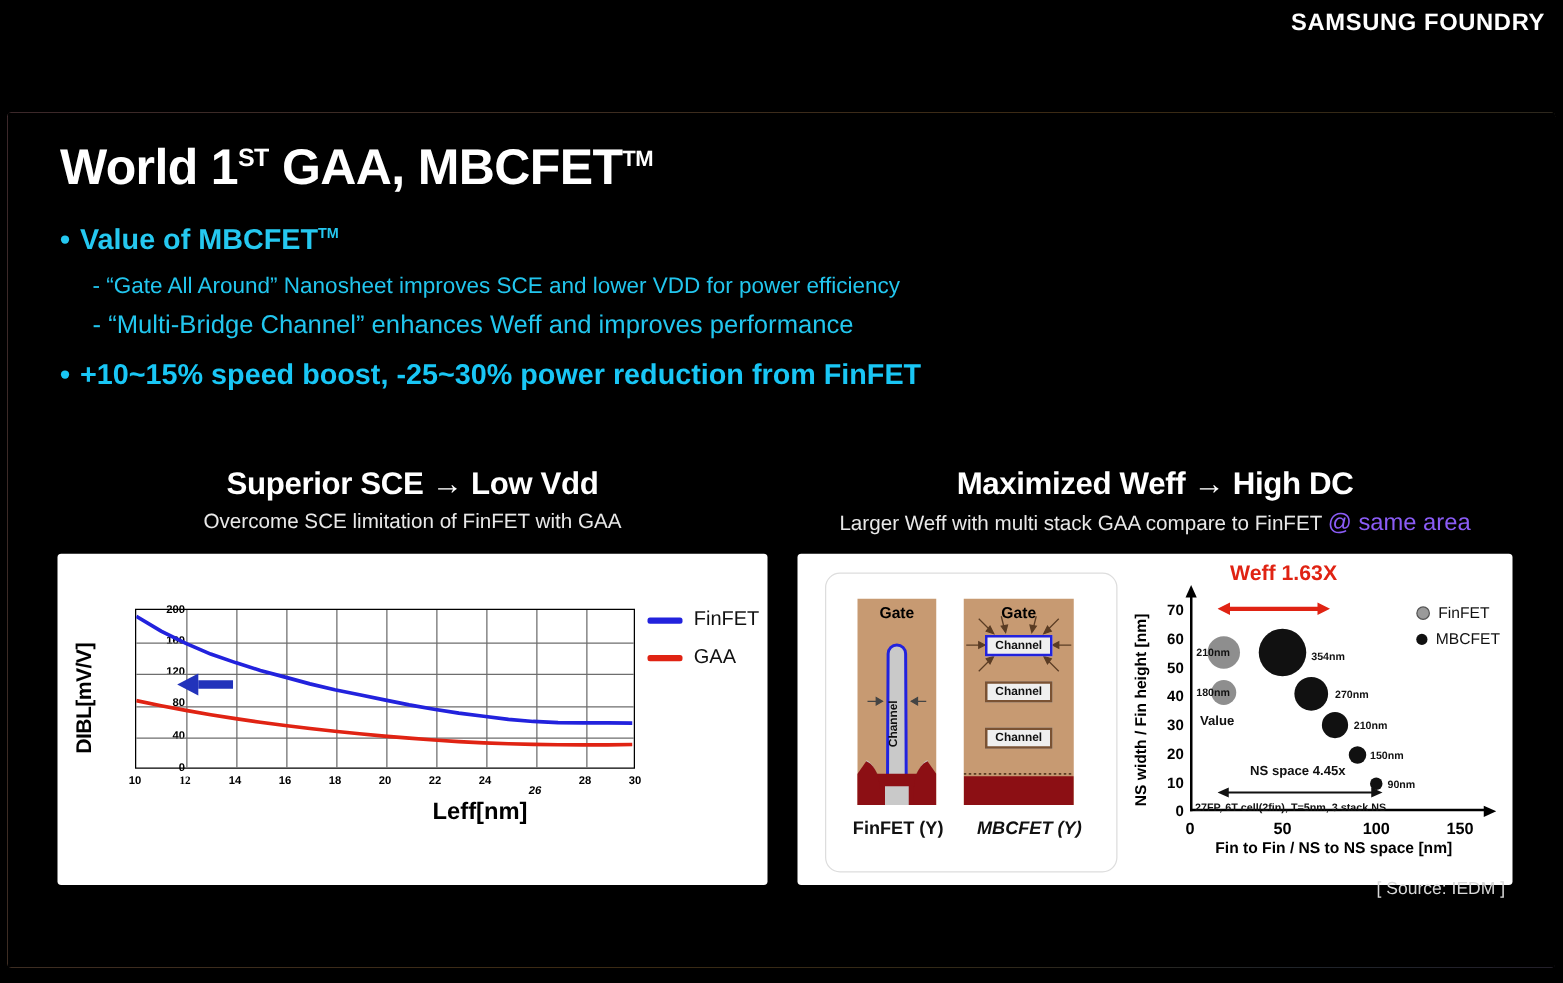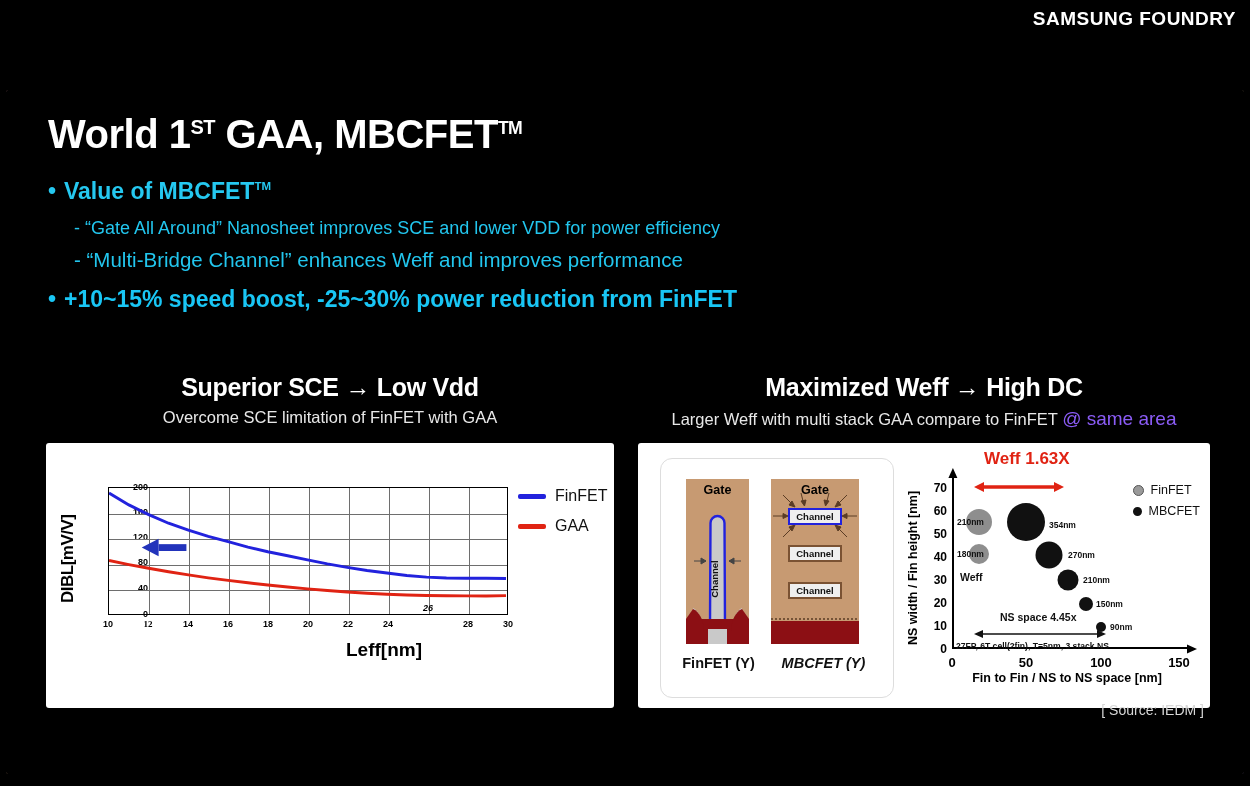--- a/index.html
+++ b/index.html
@@ -162,21 +162,21 @@
           </div>
 
           <div class="xtick" style="left:50px;top:176px;">10</div>
           <div class="xtick" style="left:90px;top:176px;font-family:Liberation Serif, serif;">12</div>
           <div class="xtick" style="left:130px;top:176px;">14</div>
           <div class="xtick" style="left:170px;top:176px;">16</div>
           <div class="xtick" style="left:210px;top:176px;">18</div>
           <div class="xtick" style="left:250px;top:176px;">20</div>
           <div class="xtick" style="left:290px;top:176px;">22</div>
           <div class="xtick" style="left:330px;top:176px;">24</div>
-          <div class="xtick" style="left:370px;top:160px;font-style:italic;">26</div>
+          <div class="xtick" style="left:370px;top:184px;font-style:italic;">26</div>
           <div class="xtick" style="left:410px;top:176px;">28</div>
           <div class="xtick" style="left:450px;top:176px;">30</div>
 
           <div class="xlab">Leff[nm]</div>
 
           <div class="leg">
             <div class="legrow">
               <div class="legline" style="background:#2222dd;"></div>
               <div class="legtxt">FinFET</div>
             </div>
@@ -265,35 +265,35 @@
             <div class="sc-yt" style="top:128px;">20</div>
             <div class="sc-yt" style="top:105px;">30</div>
             <div class="sc-yt" style="top:82px;">40</div>
             <div class="sc-yt" style="top:59px;">50</div>
             <div class="sc-yt" style="top:36px;">60</div>
             <div class="sc-yt" style="top:13px;">70</div>
 
             <div class="sc-xt" style="left:0px;">0</div>
             <div class="sc-xt" style="left:74px;">50</div>
             <div class="sc-xt" style="left:149px;">100</div>
-            <div class="sc-xt" style="left:227px;">150</div>
+            <div class="sc-xt" style="left:216px;">150</div>
 
             <svg width="110" height="16" style="position:absolute;left:22px;top:4px;">
               <line x1="8" y1="8" x2="82" y2="8" stroke="#e02313" stroke-width="3.4"></line>
               <polygon points="0,8 10,3 10,13" fill="#e02313"></polygon>
               <polygon points="90,8 80,3 80,13" fill="#e02313"></polygon>
             </svg>
 
             <svg width="140" height="14" style="position:absolute;left:22px;top:152px;">
               <line x1="7" y1="7" x2="125" y2="7" stroke="#111" stroke-width="1.6"></line>
               <polygon points="0,7 9,3 9,11" fill="#111"></polygon>
               <polygon points="132,7 123,3 123,11" fill="#111"></polygon>
             </svg>
             <div class="annot" style="left:48px;top:136px;">NS space 4.45x</div>
-            <div class="annot" style="left:8px;top:96px;">Weff</div>
+            <div class="annot" style="left:8px;top:96px;">Value</div>
             <div class="foot" style="left:4px;top:166px;">27FP, 6T cell(2fin), T=5nm, 3 stack NS</div>
 
             <div class="bub f" style="left:27px;top:47px;width:26px;height:26px;"></div>
             <div class="bublab in" style="left:5px;top:47px;">210nm</div>
             <div class="bub f" style="left:27px;top:79px;width:20px;height:20px;"></div>
             <div class="bublab in" style="left:5px;top:79px;">180nm</div>
 
             <div class="bub m" style="left:74px;top:47px;width:38px;height:38px;"></div>
             <div class="bublab" style="left:97px;top:50px;">354nm</div>
 

